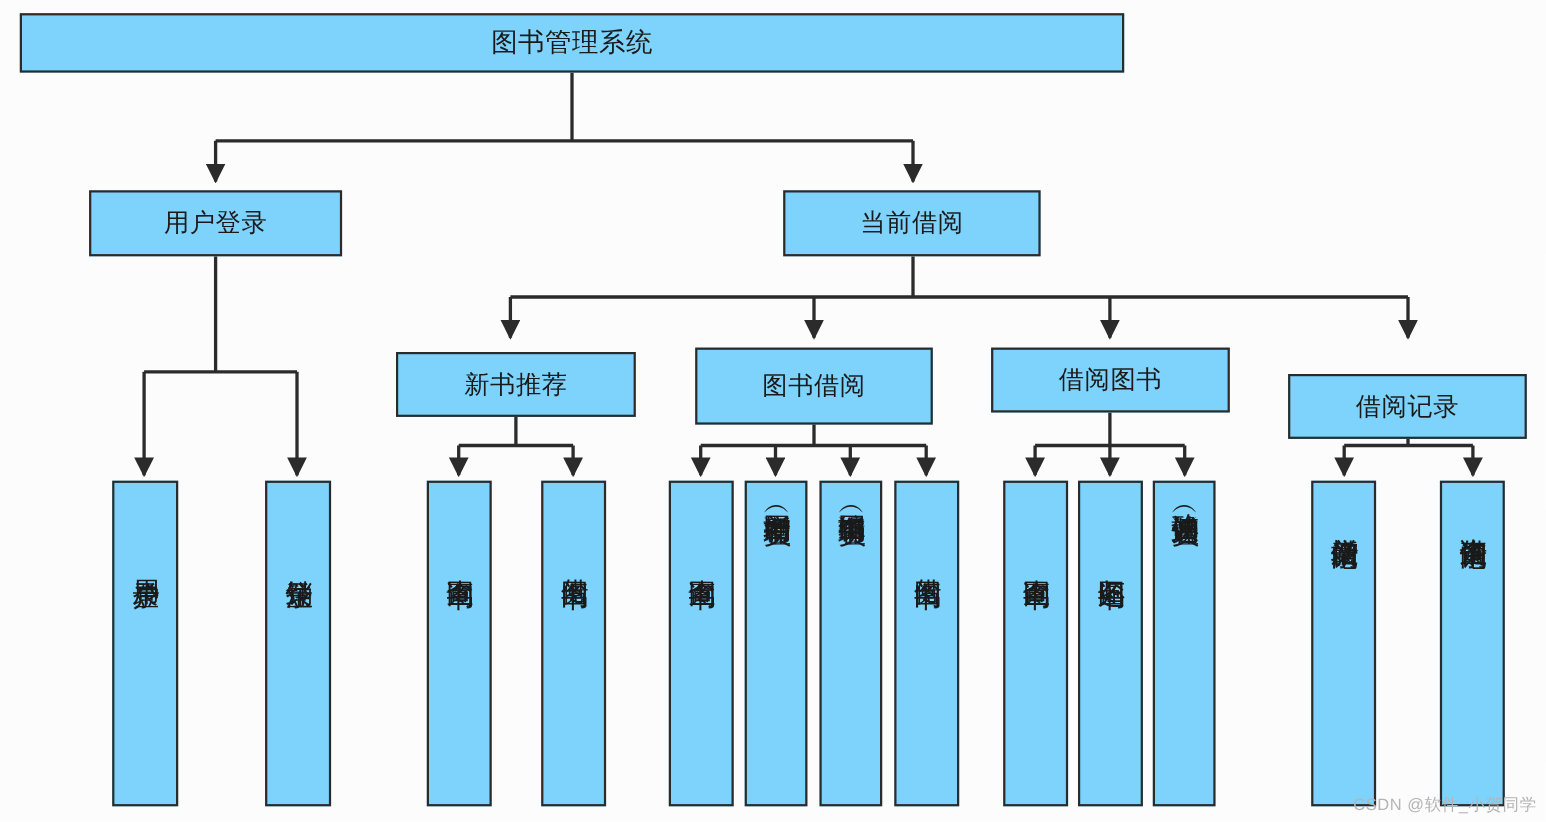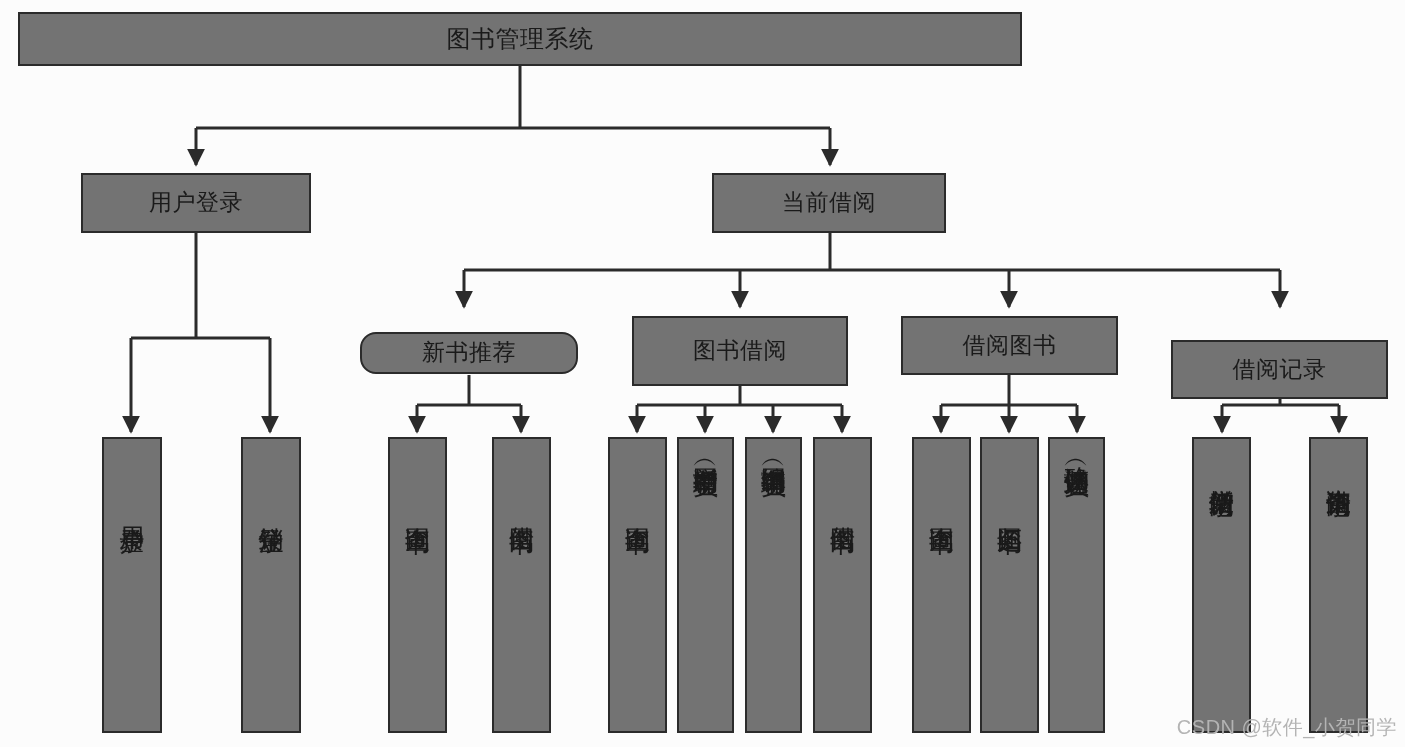--- a/index.html
+++ b/index.html
@@ -19,21 +19,21 @@
   #edge-layer {
     position: absolute;
     left: 0; top: 0;
     width: 1405px;
     height: 747px;
     pointer-events: none;
   }
   .node {
     position: absolute;
     box-sizing: border-box;
-    background: #737373;
+    background: #7dd3fc;
     border: 2.5px solid #2b2b2b;
     display: flex;
     align-items: center;
     justify-content: center;
     color: #1a1a1a;
   }
   .node .label {
     display: block;
     text-align: center;
     line-height: 1.12;
@@ -65,21 +65,21 @@
   .node.leaf.medium .label {
     margin-top: 24px;
   }
   .node.leaf.tall .label {
     margin-top: 2px;
   }
   #watermark {
     position: absolute;
     right: 8px;
     bottom: 6px;
-    font-size: 20px;
+    font-size: 15px;
     color: #b4b4b4;
     letter-spacing: 0.5px;
     white-space: nowrap;
     user-select: none;
   }
 </style>
 </head>
 <body>
 
 <div id="diagram-root">
@@ -144,21 +144,21 @@
   </div>
 
   <div class="node horiz" style="left:81px; top:173px; width:230px; height:60px;">
     <span class="label">用户登录</span>
   </div>
 
   <div class="node horiz" style="left:712px; top:173px; width:234px; height:60px;">
     <span class="label">当前借阅</span>
   </div>
 
-  <div class="node horiz" style="left:360px; top:332px; width:218px; height:42px;border-radius:16px;">
+  <div class="node horiz" style="left:360px; top:320px; width:218px; height:59px;">
     <span class="label">新书推荐</span>
   </div>
 
   <div class="node horiz" style="left:632px; top:316px; width:216px; height:70px;">
     <span class="label">图书借阅</span>
   </div>
 
   <div class="node horiz" style="left:901px; top:316px; width:217px; height:59px;">
     <span class="label">借阅图书</span>
   </div>

